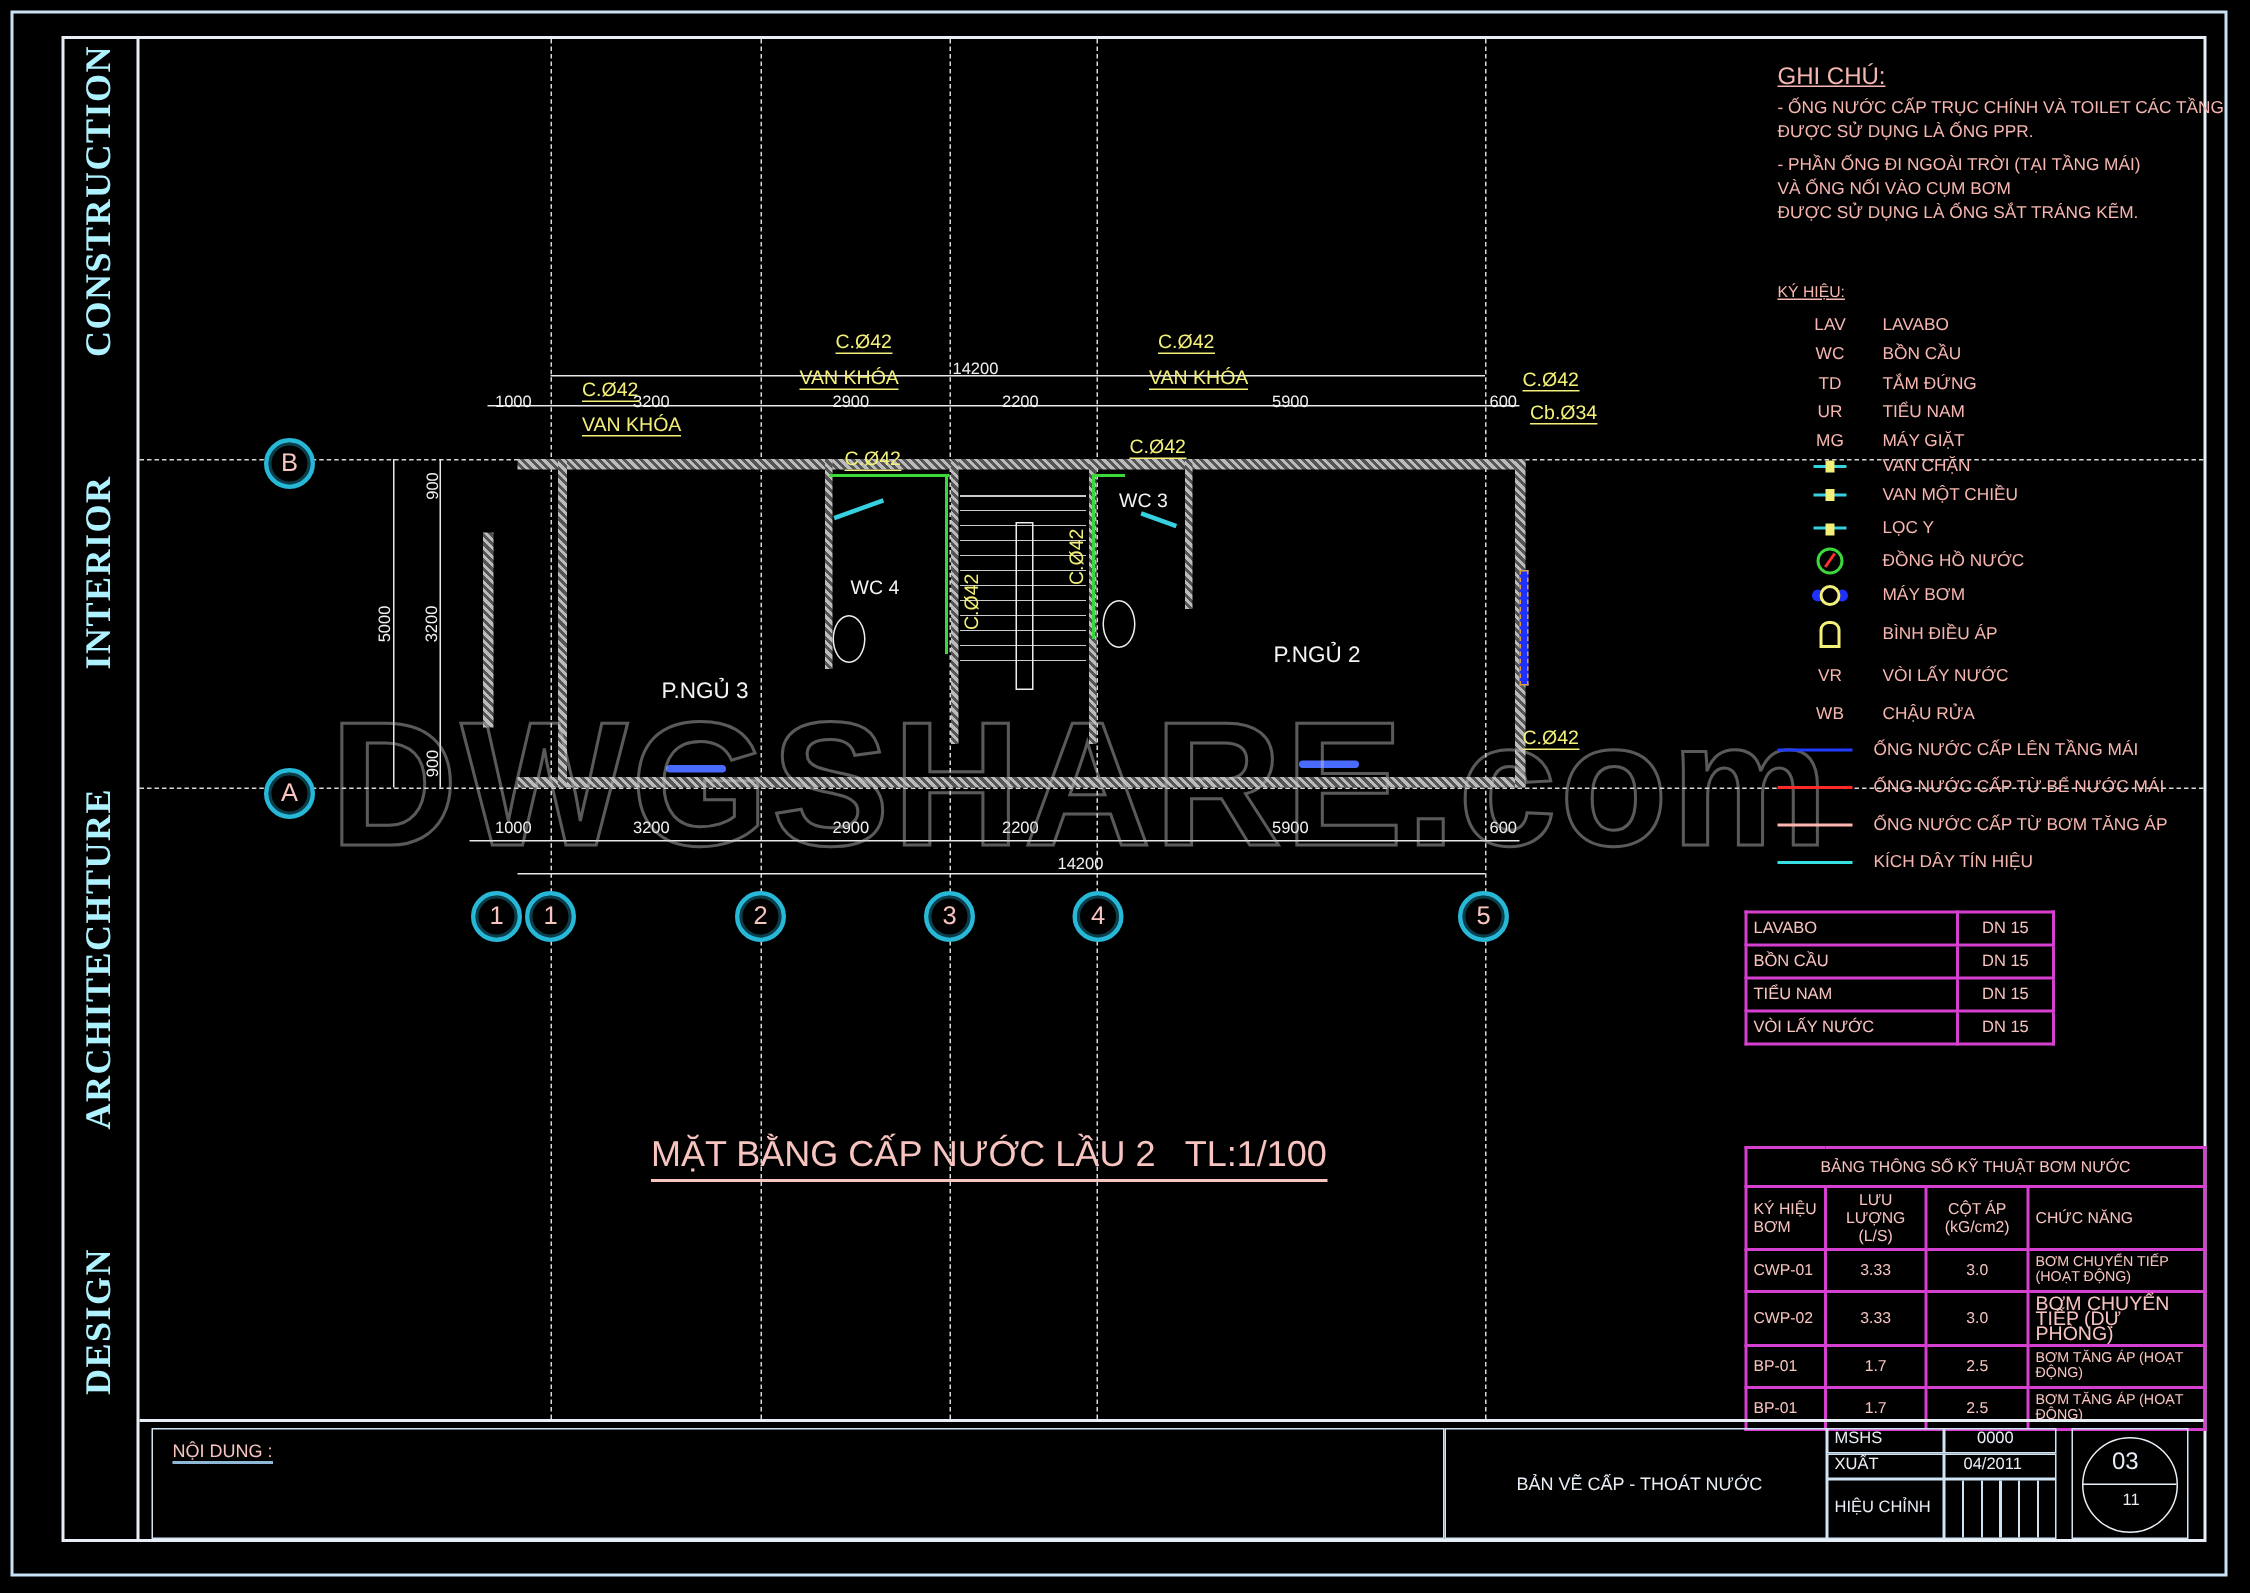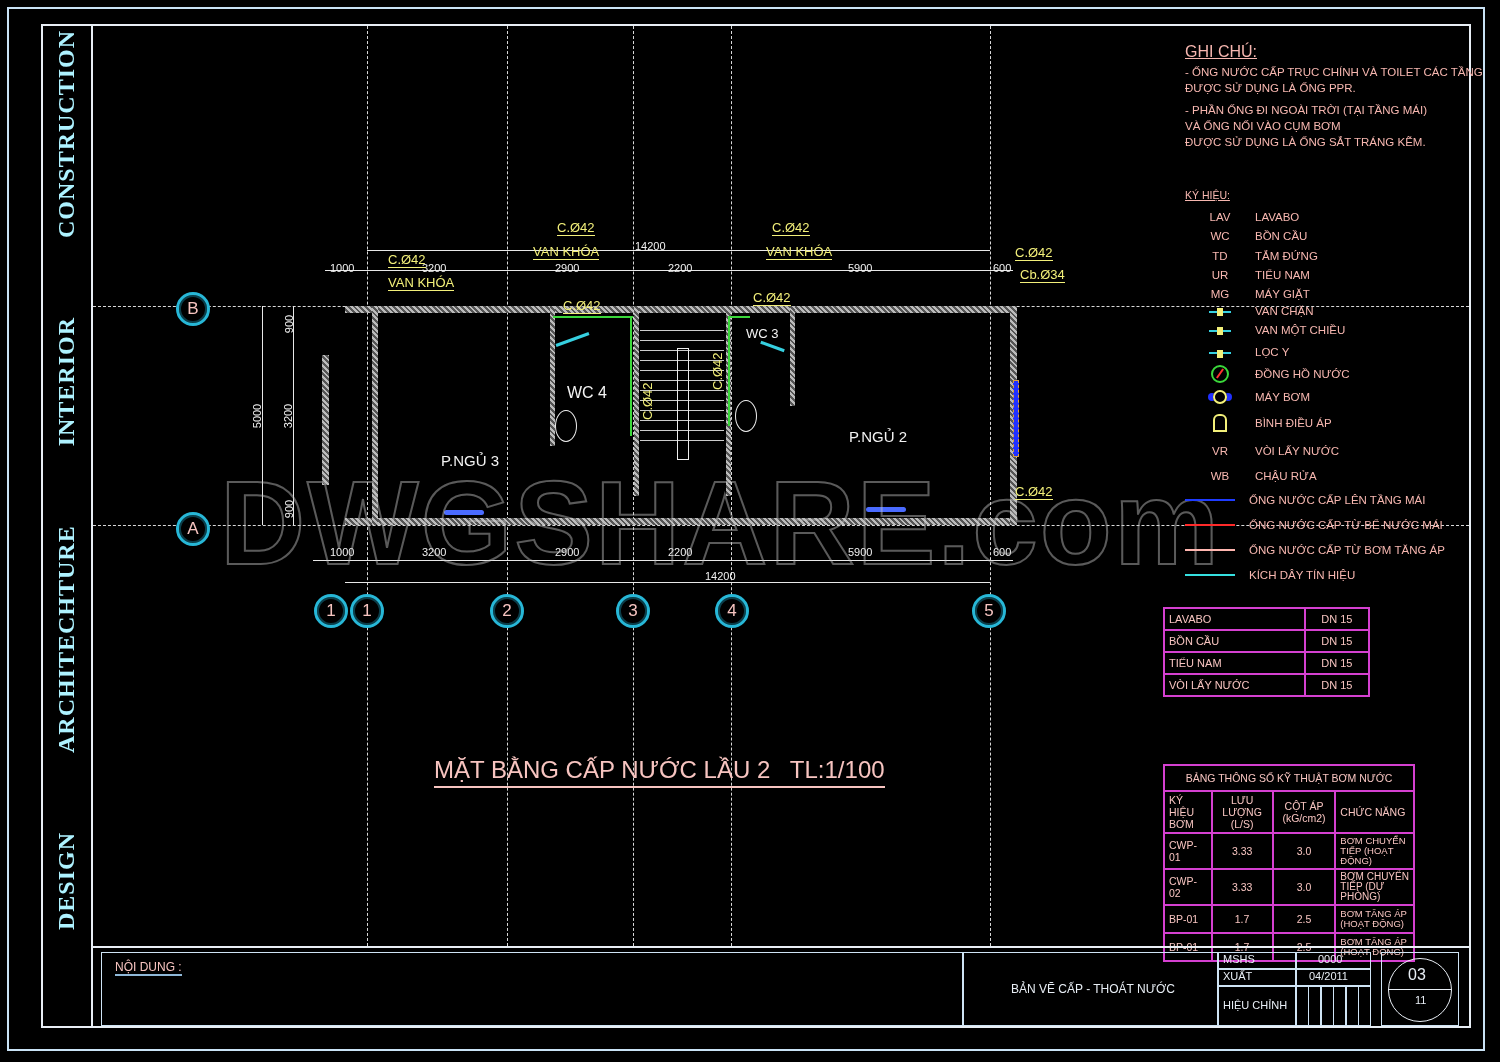--- a/index.html
+++ b/index.html
@@ -109,21 +109,21 @@
 <div class="pipe-g" style="left:630px;top:316px;width:2px;height:120px"></div>
 <div class="pipe-g" style="left:728px;top:316px;width:2px;height:110px"></div>
 <div class="pipe-g" style="left:730px;top:316px;width:20px;height:2px"></div>
 
 <div class="abs" style="left:1013px;top:380px;width:4px;height:75px;background:#2030ff;border:1px dashed #d9a040"></div>
 <div class="abs" style="left:444px;top:510px;width:40px;height:5px;background:#4a6bff;border-radius:3px"></div>
 <div class="abs" style="left:866px;top:507px;width:40px;height:5px;background:#4a6bff;border-radius:3px"></div>
 
 <span class="room" style="left:441px;top:452px">P.NGỦ 3</span>
 <span class="room" style="left:849px;top:428px">P.NGỦ 2</span>
-<span class="room" style="left:567px;top:384px;font-size:16px">WC 4</span>
+<span class="room" style="left:567px;top:384px;font-size:13px">WC 4</span>
 <span class="room" style="left:746px;top:326px;font-size:13px">WC 3</span>
 
 <span class="lbl-y" style="left:388px;top:252px">C.Ø42</span>
 <span class="lbl-y" style="left:388px;top:275px">VAN KHÓA</span>
 <span class="lbl-y" style="left:557px;top:220px">C.Ø42</span>
 <span class="lbl-y" style="left:533px;top:244px">VAN KHÓA</span>
 <span class="lbl-y" style="left:563px;top:298px">C.Ø42</span>
 <span class="lbl-y" style="left:772px;top:220px">C.Ø42</span>
 <span class="lbl-y" style="left:766px;top:244px">VAN KHÓA</span>
 <span class="lbl-y" style="left:753px;top:290px">C.Ø42</span>
@@ -231,42 +231,42 @@
         <td>TIỂU NAM</td>
         <td style="text-align:center">DN 15</td>
       </tr>
   <tr style="height:22px">
         <td>VÒI LẤY NƯỚC</td>
         <td style="text-align:center">DN 15</td>
       </tr>
 </tbody>
   </table>
 
-<table class="mag" style="left:1163px;top:764px;width:252px;font-size:10.5px">
+<table class="mag" style="left:1163px;top:764px;width:308px;font-size:10.5px">
   <tbody>
       <tr>
         <td colspan="4" style="text-align:center;height:20px">BẢNG THÔNG SỐ KỸ THUẬT BƠM NƯỚC</td>
       </tr>
   <tr style="height:30px">
     <td>KÝ HIỆU BƠM</td>
     <td style="text-align:center">LƯU LƯỢNG (L/S)</td>
     <td style="text-align:center">CỘT ÁP (kG/cm2)</td>
     <td>CHỨC NĂNG</td>
   </tr>
   <tr style="height:28px">
         <td>CWP-01</td>
         <td style="text-align:center">3.33</td>
         <td style="text-align:center">3.0</td>
         <td style="font-size:9.5px;line-height:10px">BƠM CHUYỂN TIẾP (HOẠT ĐỘNG)</td>
       </tr>
   <tr style="height:28px">
         <td>CWP-02</td>
         <td style="text-align:center">3.33</td>
         <td style="text-align:center">3.0</td>
-        <td style="font-size:10px;line-height:10px">BƠM CHUYỂN TIẾP (DỰ PHÒNG)</td>
+        <td style="font-size:13px;line-height:10px">BƠM CHUYỂN TIẾP (DỰ PHÒNG)</td>
       </tr>
   <tr style="height:28px">
         <td>BP-01</td>
         <td style="text-align:center">1.7</td>
         <td style="text-align:center">2.5</td>
         <td style="font-size:9.5px;line-height:10px">BƠM TĂNG ÁP (HOẠT ĐỘNG)</td>
       </tr>
   <tr style="height:28px">
         <td>BP-01</td>
         <td style="text-align:center">1.7</td>

